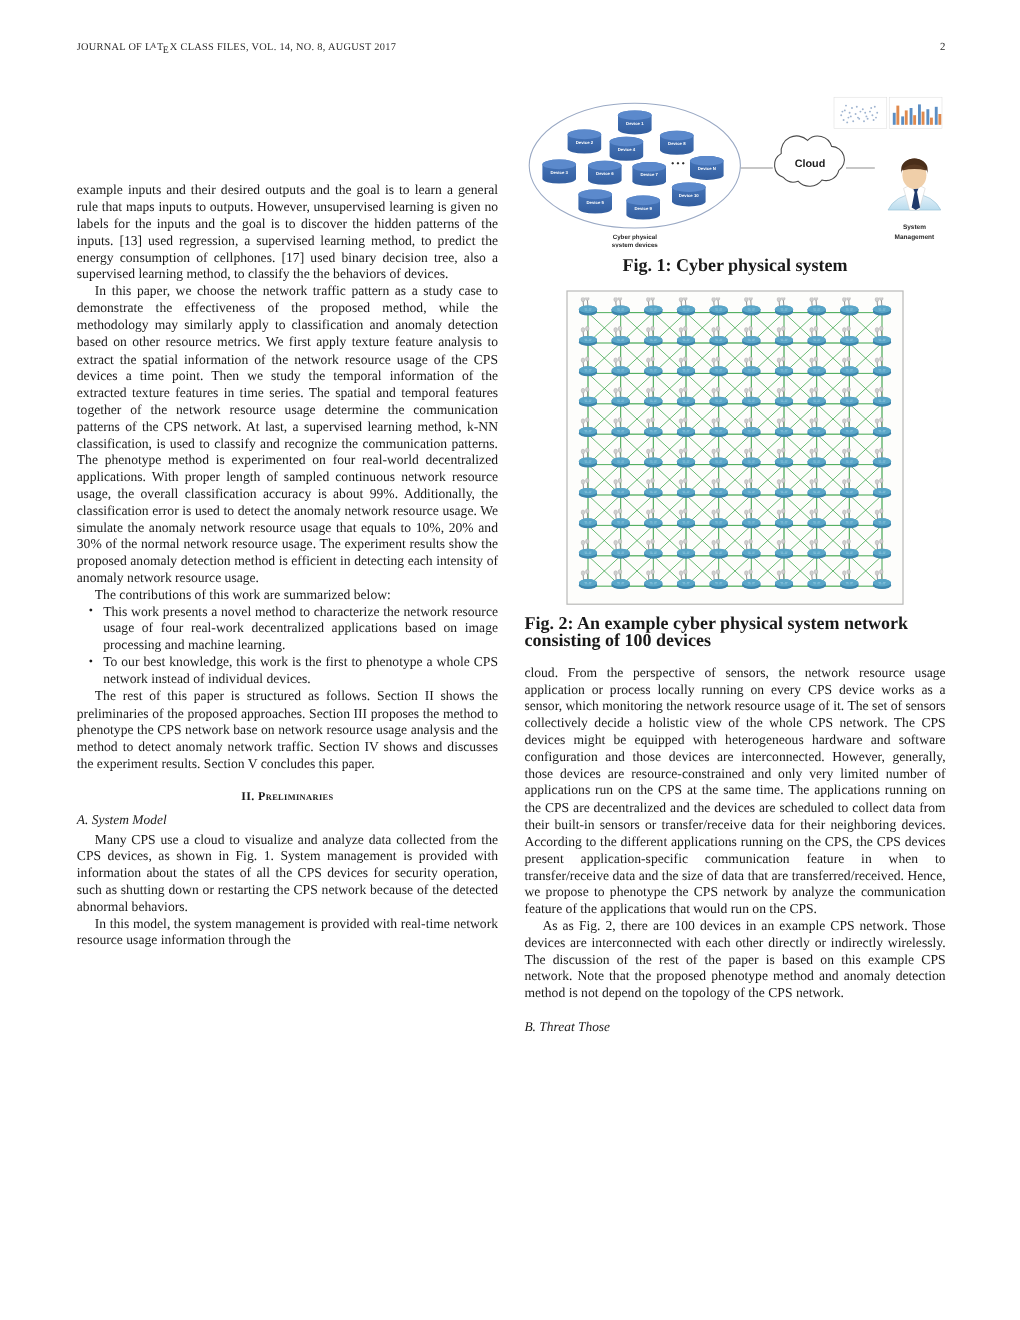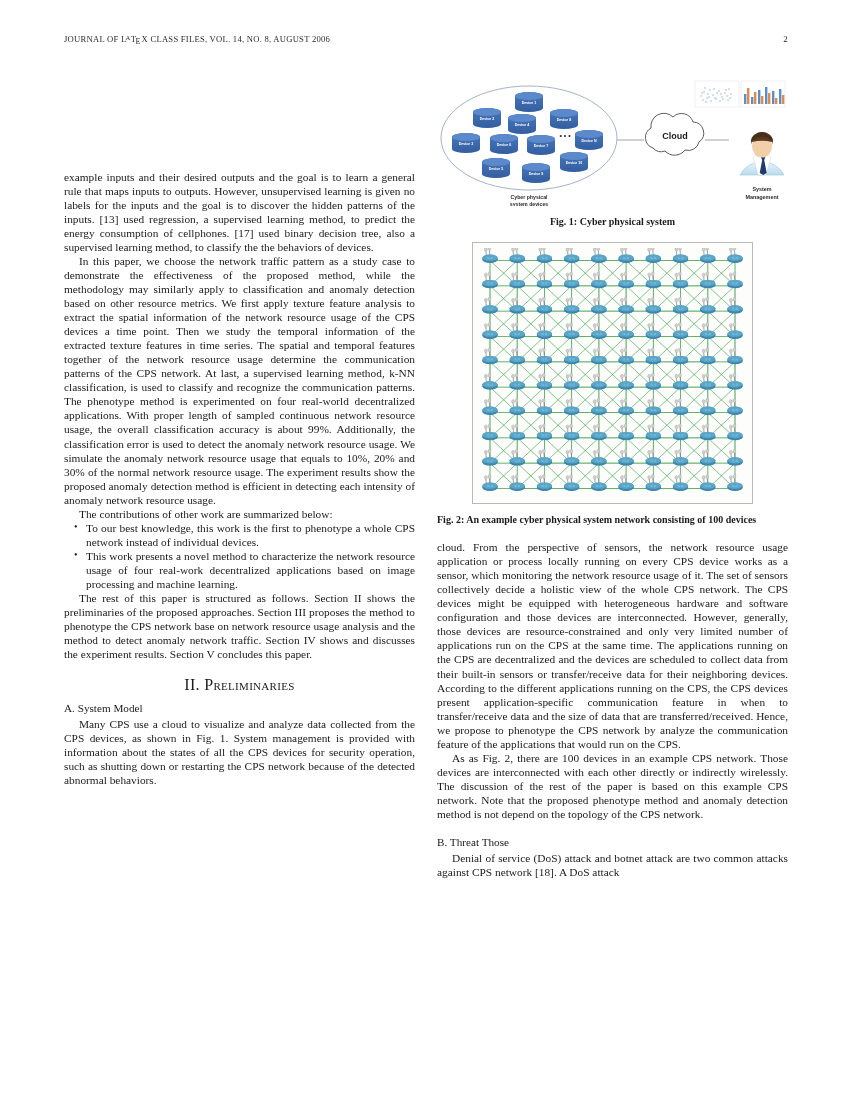--- a/index.html
+++ b/index.html
@@ -85,39 +85,40 @@
     -webkit-hyphens: auto;
   }
   ul.contrib li::before {
     content: "\2022";
     position: absolute;
     left: -12px;
     top: -0.5px;
     font-size: 10px;
   }
   h2.section {
-    font-size: 16px;
-    font-weight: normal;
+    font-size: 10px;
+    font-weight: bold;
     font-variant: small-caps;
     text-align: center;
     margin: 15px 0 8px 0;
     letter-spacing: 0.3px;
   }
   h3.subsection {
     font-size: 11.2px;
     font-weight: normal;
+    font-style: italic;
     margin: 7px 0 3px 0;
     text-align: left;
   }
   .gap-s { height: 8px; }
   .gap-m { height: 13px; }
 
   
   .figcaption {
-    font-size: 10px;
+    font-size: 15px;
     line-height: 14.05px;
     text-align: left;
     margin: 9px 0 0 0;
   }
   .figcaption.centered { text-align: center; }
   figure { margin: 0; font-weight: bold; }
 
   
   .fig1-wrap {
     width: 351px;
@@ -141,43 +142,44 @@
     padding: 5px;
   }
   .fig2-svg { display: block; }
 </style>
 </head>
 <body>
 
 <div class="page">
 
   <div class="runhead">
-    <div class="journal"><span>JOURNAL OF </span><span class="latex-logo"><span>L</span><span class="a">A</span><span>T</span><span class="e">E</span><span>X</span></span><span> CLASS FILES, VOL. 14, NO. 8, AUGUST 2006</span></div>
+    <div class="journal"><span>JOURNAL OF </span><span class="latex-logo"><span>L</span><span class="a">A</span><span>T</span><span class="e">E</span><span>X</span></span><span> CLASS FILES, VOL. 14, NO. 8, AUGUST 2017</span></div>
     <div class="pageno">2</div>
   </div>
 
   <div class="cols">
 
     <div class="col">
 
       <p class="body noindent">example inputs and their desired outputs and the goal is to learn a general rule that maps inputs to outputs. However, unsupervised learning is given no labels for the inputs and the goal is to discover the hidden patterns of the inputs. [13] used regression, a supervised learning method, to predict the energy consumption of cellphones. [17] used binary decision tree, also a supervised learning method, to classify the the behaviors of devices.</p>
       <p class="body">In this paper, we choose the network traffic pattern as a study case to demonstrate the effectiveness of the proposed method, while the methodology may similarly apply to classification and anomaly detection based on other resource metrics. We first apply texture feature analysis to extract the spatial information of the network resource usage of the CPS devices a time point. Then we study the temporal information of the extracted texture features in time series. The spatial and temporal features together of the network resource usage determine the communication patterns of the CPS network. At last, a supervised learning method, k-NN classification, is used to classify and recognize the communication patterns. The phenotype method is experimented on four real-world decentralized applications. With proper length of sampled continuous network resource usage, the overall classification accuracy is about 99%. Additionally, the classification error is used to detect the anomaly network resource usage. We simulate the anomaly network resource usage that equals to 10%, 20% and 30% of the normal network resource usage. The experiment results show the proposed anomaly detection method is efficient in detecting each intensity of anomaly network resource usage.</p>
-      <p class="body">The contributions of other work are summarized below:</p>
+      <p class="body">The contributions of this work are summarized below:</p>
 
       <ul class="contrib">
+        <li>This work presents a novel method to characterize the network resource usage of four real-work decentralized applications based on image processing and machine learning.</li>
         <li>To our best knowledge, this work is the first to phenotype a whole CPS network instead of individual devices.</li>
-        <li>This work presents a novel method to characterize the network resource usage of four real-work decentralized applications based on image processing and machine learning.</li>
       </ul>
 
       <p class="body">The rest of this paper is structured as follows. Section II shows the preliminaries of the proposed approaches. Section III proposes the method to phenotype the CPS network base on network resource usage analysis and the method to detect anomaly network traffic. Section IV shows and discusses the experiment results. Section V concludes this paper.</p>
 
       <h2 class="section">II.  Preliminaries</h2>
       <h3 class="subsection">A.  System Model</h3>
 
       <p class="body">Many CPS use a cloud to visualize and analyze data collected from the CPS devices, as shown in Fig. 1. System management is provided with information about the states of all the CPS devices for security operation, such as shutting down or restarting the CPS network because of the detected abnormal behaviors.</p>
+      <p class="body">In this model, the system management is provided with real-time network resource usage information through the</p>
     </div>
 
     <div class="col">
 
       <figure>
         <div class="fig1-wrap">
           <svg class="fig1-svg" width="351" height="128" viewBox="0 0 351 128">
             <defs>
               <linearGradient id="devBody" x1="0" y1="0" x2="0" y2="1">
                 <stop offset="0%" stop-color="#4878bd"></stop>
@@ -2045,16 +2047,15 @@
         <figcaption class="figcaption">Fig. 2: An example cyber physical system network consisting of 100 devices</figcaption>
       </figure>
 
       <div class="gap-m"></div>
 
       <p class="body noindent">cloud. From the perspective of sensors, the network resource usage application or process locally running on every CPS device works as a sensor, which monitoring the network resource usage of it. The set of sensors collectively decide a holistic view of the whole CPS network. The CPS devices might be equipped with heterogeneous hardware and software configuration and those devices are interconnected. However, generally, those devices are resource-constrained and only very limited number of applications run on the CPS at the same time. The applications running on the CPS are decentralized and the devices are scheduled to collect data from their built-in sensors or transfer/receive data for their neighboring devices. According to the different applications running on the CPS, the CPS devices present application-specific communication feature in when to transfer/receive data and the size of data that are transferred/received. Hence, we propose to phenotype the CPS network by analyze the communication feature of the applications that would run on the CPS.</p>
       <p class="body">As as Fig. 2, there are 100 devices in an example CPS network. Those devices are interconnected with each other directly or indirectly wirelessly. The discussion of the rest of the paper is based on this example CPS network. Note that the proposed phenotype method and anomaly detection method is not depend on the topology of the CPS network.</p>
 
       <div class="gap-s"></div>
       <h3 class="subsection">B.  Threat Those</h3>
-      <p class="body">Denial of service (DoS) attack and botnet attack are two common attacks against CPS network [18]. A DoS attack</p>
     </div>
   </div>
 </div>
 
 </body></html>

